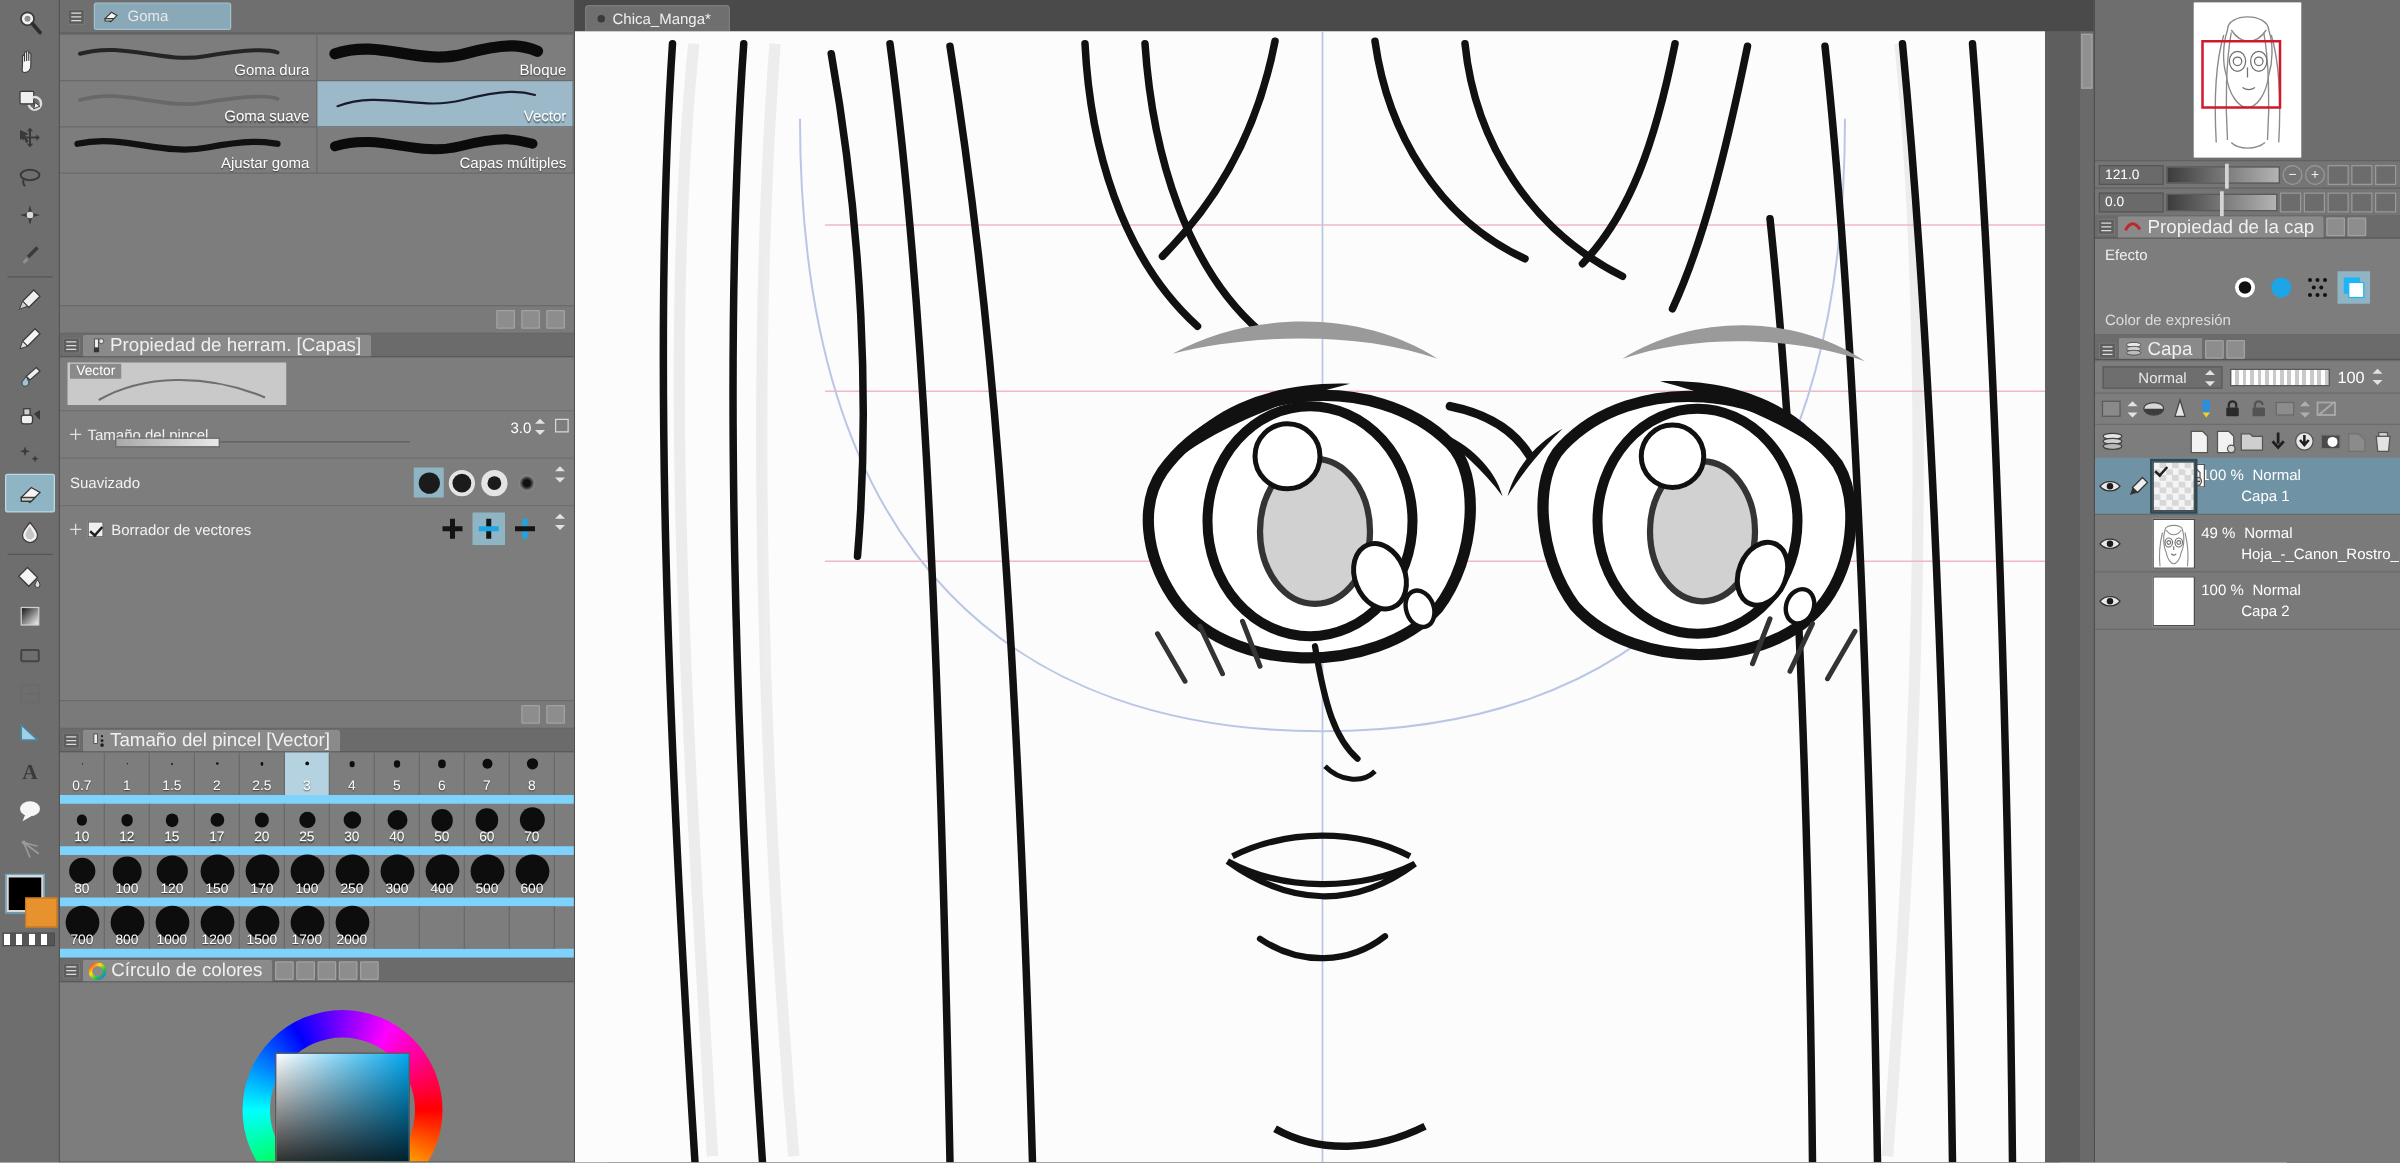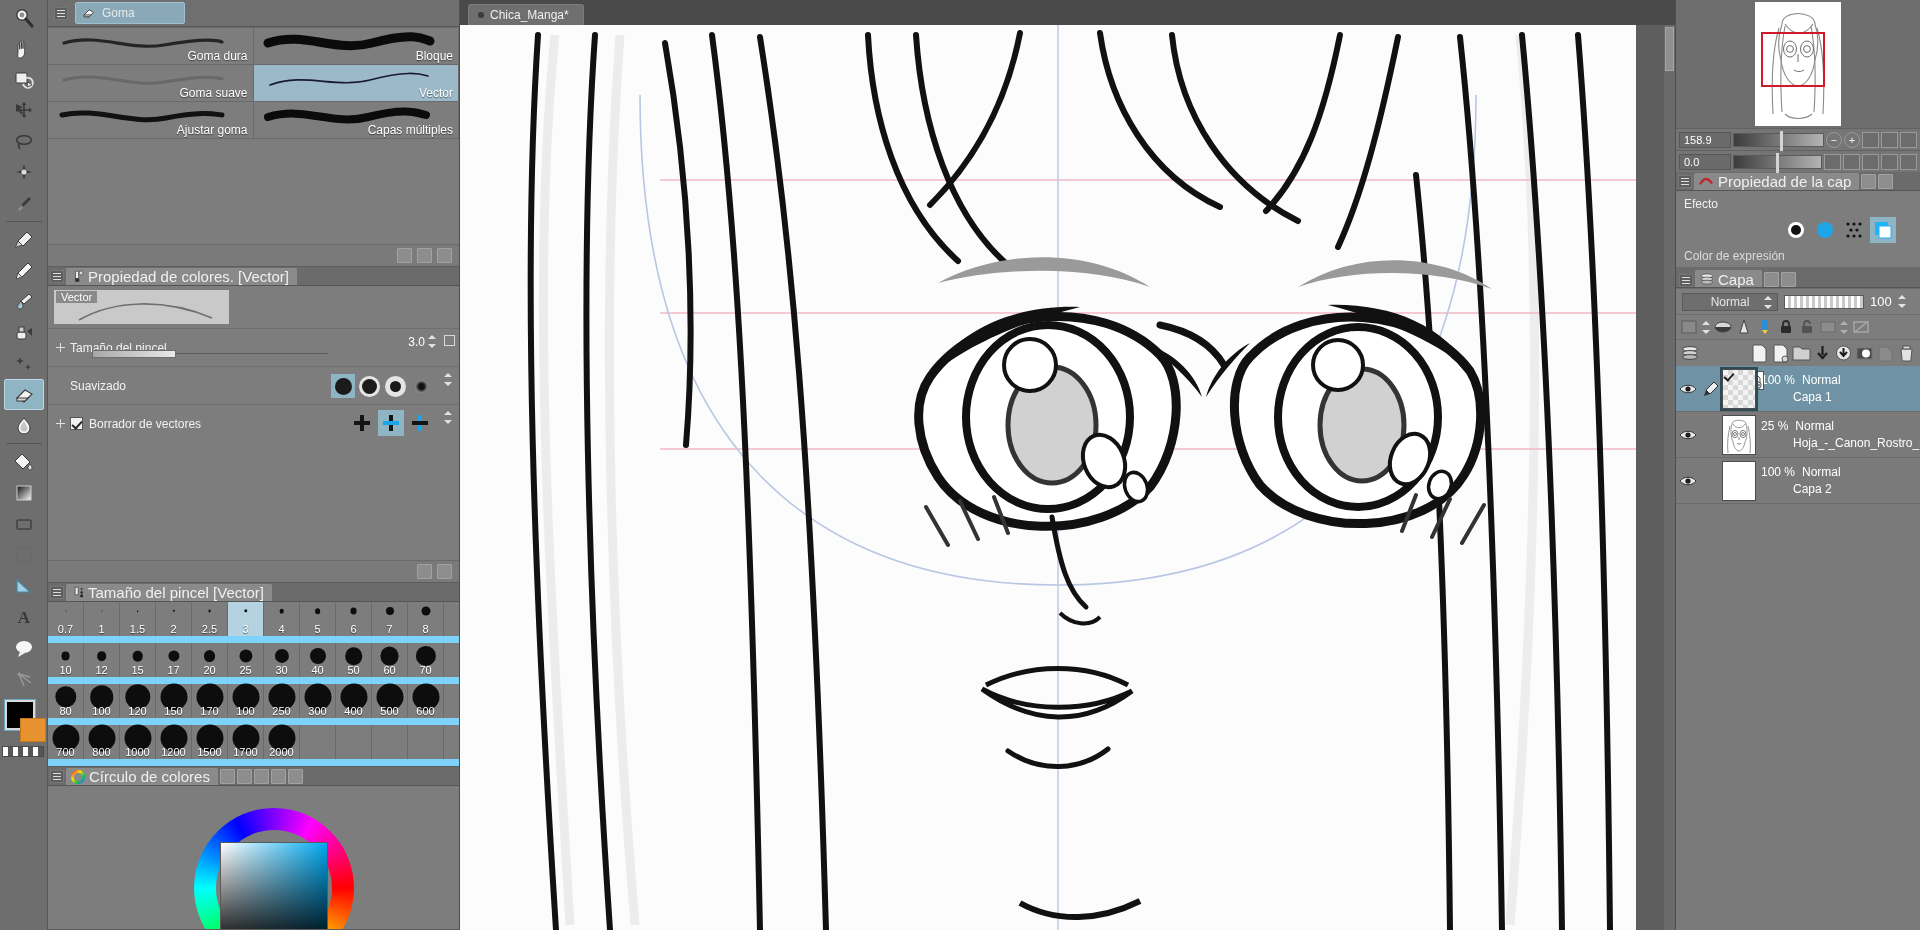--- a/index.html
+++ b/index.html
@@ -440,21 +440,21 @@
       <div class="panel-tabbar">
         <div class="menuico">
             <i></i>
           </div>
         <div class="tabbtn act">
           <svg width="13" height="13" viewBox="0 0 22 22">
               <rect x="8" y="2" width="5" height="12" fill="#efefef" stroke="#333"></rect>
               <rect x="7" y="14" width="7" height="6" fill="#333"></rect>
               <circle cx="17" cy="5" r="3.4" fill="#ddd" stroke="#333"></circle>
             </svg>
-          <span>Propiedad de colores. [Vector]</span>
+          <span>Propiedad de herram. [Capas]</span>
         </div>
       </div>
       <div class="tp-preview">
         <div class="tp-prevbox">
           <span class="tp-prevlabel">Vector</span>
           <svg width="175" height="34" viewBox="0 0 175 34">
               <path d="M25 30 C60 10, 110 8, 158 28" stroke="#6f6f6f" stroke-width="1.7" fill="none"></path>
             </svg>
         </div>
       </div>
@@ -463,21 +463,21 @@
         <span class="lbl">Tamaño del pincel</span>
         <div class="slider">
           <div class="track"></div>
           <div class="fill"></div>
         </div>
         <span class="numfield">3.0</span>
         <span class="spin"></span>
         <span class="sqico"></span>
       </div>
       <div class="row">
-        <span class="lbl" style="margin-left:14px">Suavizado</span>
+        <span class="lbl" style="">Suavizado</span>
         <div class="smoothset">
           <div class="sdot on">
               <span class="vdot"></span>
             </div>
           <div class="sdot">
               <span class="vdot r1"></span>
             </div>
           <div class="sdot">
               <span class="vdot r2"></span>
             </div>
@@ -867,21 +867,21 @@
               <circle cx="52" cy="47" r="3.4"></circle>
             <path d="M43 52 v8"></path>
               <path d="M39 68 C42 70, 46 70, 49 68"></path>
           </g>
           <rect x="7" y="31" width="62" height="53" fill="none" stroke="#d01a2a" stroke-width="2"></rect>
         </svg>
       </div>
     </div>
 
     <div class="nav-bar">
-      <div class="nav-field">158.9</div>
+      <div class="nav-field">121.0</div>
       <div class="nav-slider">
           <span class="h"></span>
         </div>
       <div class="nav-ic">−</div>
       <div class="nav-ic">+</div>
       <div class="nav-sq"></div>
       <div class="nav-sq"></div>
       <div class="nav-sq"></div>
     </div>
     <div class="nav-bar">
@@ -1089,21 +1089,21 @@
                 <ellipse cx="12" cy="18" rx="3" ry="3.6"></ellipse>
                 <ellipse cx="20" cy="18" rx="3" ry="3.6"></ellipse>
                 <circle cx="12" cy="18" r="1.5"></circle>
                 <circle cx="20" cy="18" r="1.5"></circle>
                 <path d="M16 21v3"></path>
                 <path d="M14 27 C15.5 28.5, 17 28.5, 18 27"></path>
               </g>
             </svg></div>
           <div class="ltxt">
             <div class="ltop">
-              <span>25 %</span>
+              <span>49 %</span>
               <span>Normal</span>
             </div>
             <div class="lname">Hoja_-_Canon_Rostro_Manga-</div>
           </div>
         </div>
         <div class="layer">
           <div class="eye">
             <svg width="18" height="12" viewBox="0 0 18 12">
               <path d="M1 6 C5 1, 13 1, 17 6 C13 11, 5 11, 1 6z" fill="#e9e9e9" stroke="#333"></path>
               <circle cx="9" cy="6" r="2.6" fill="#1c1c1c"></circle>

